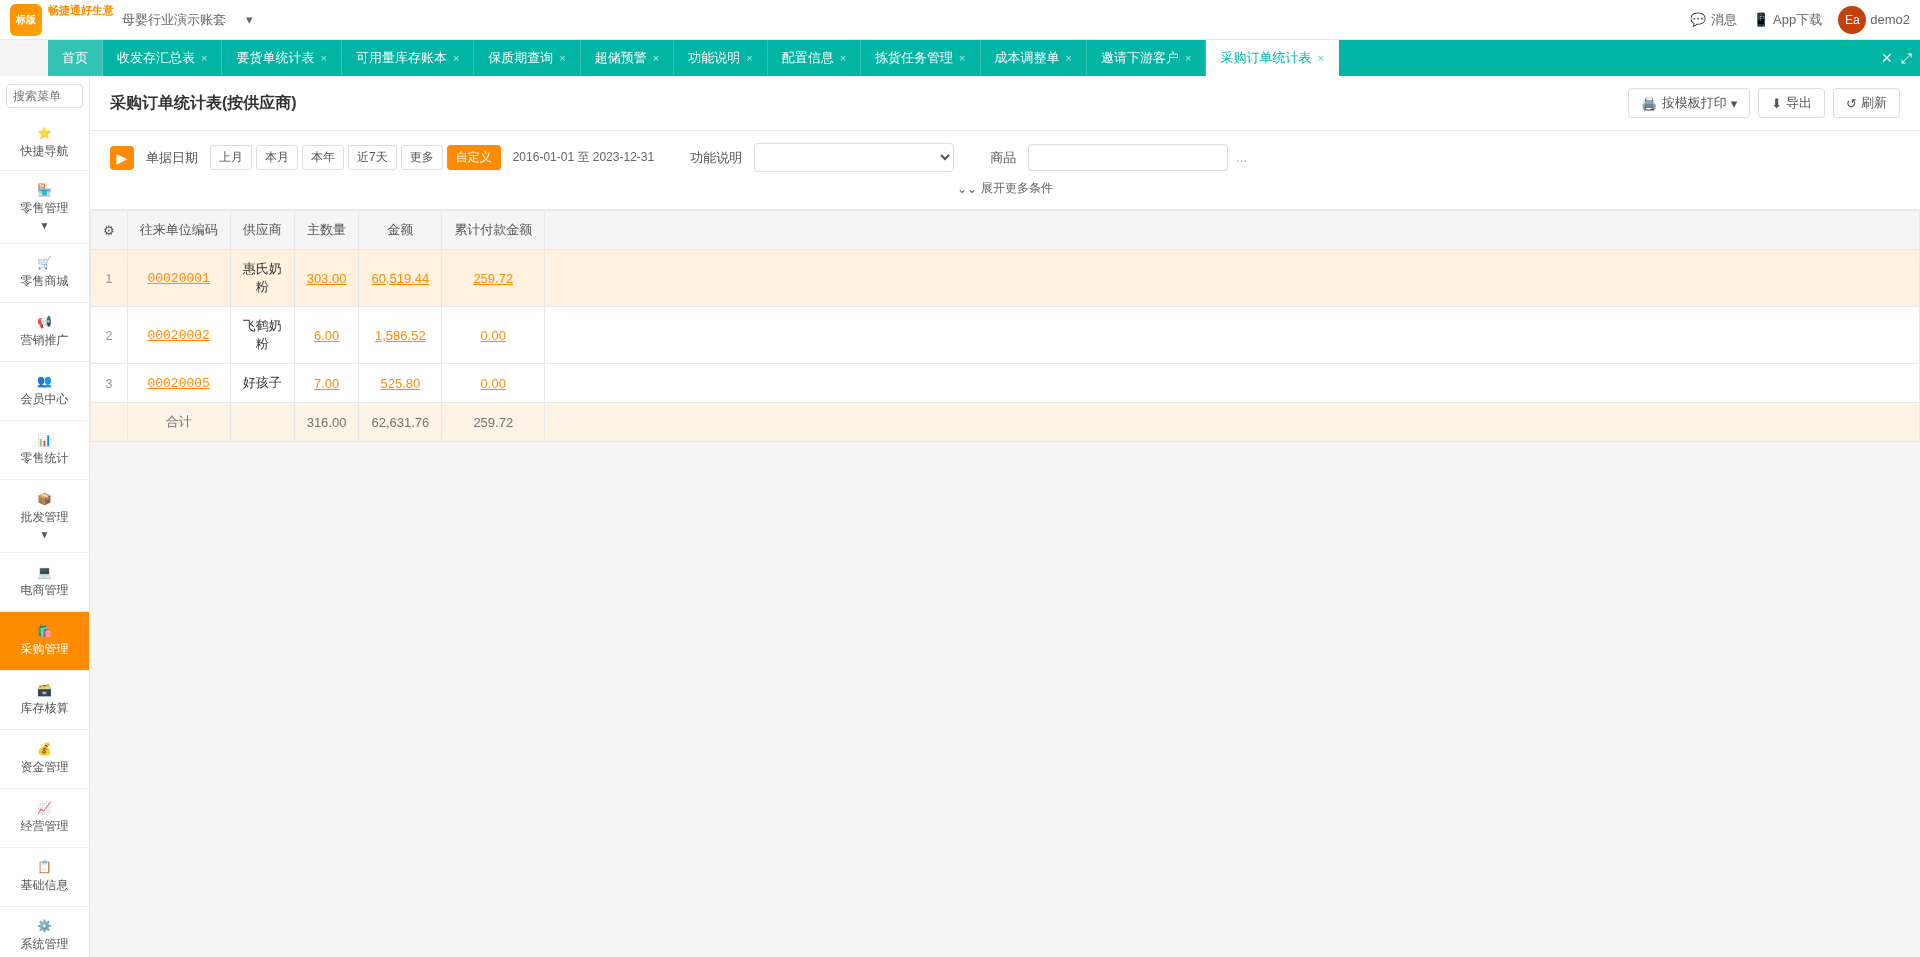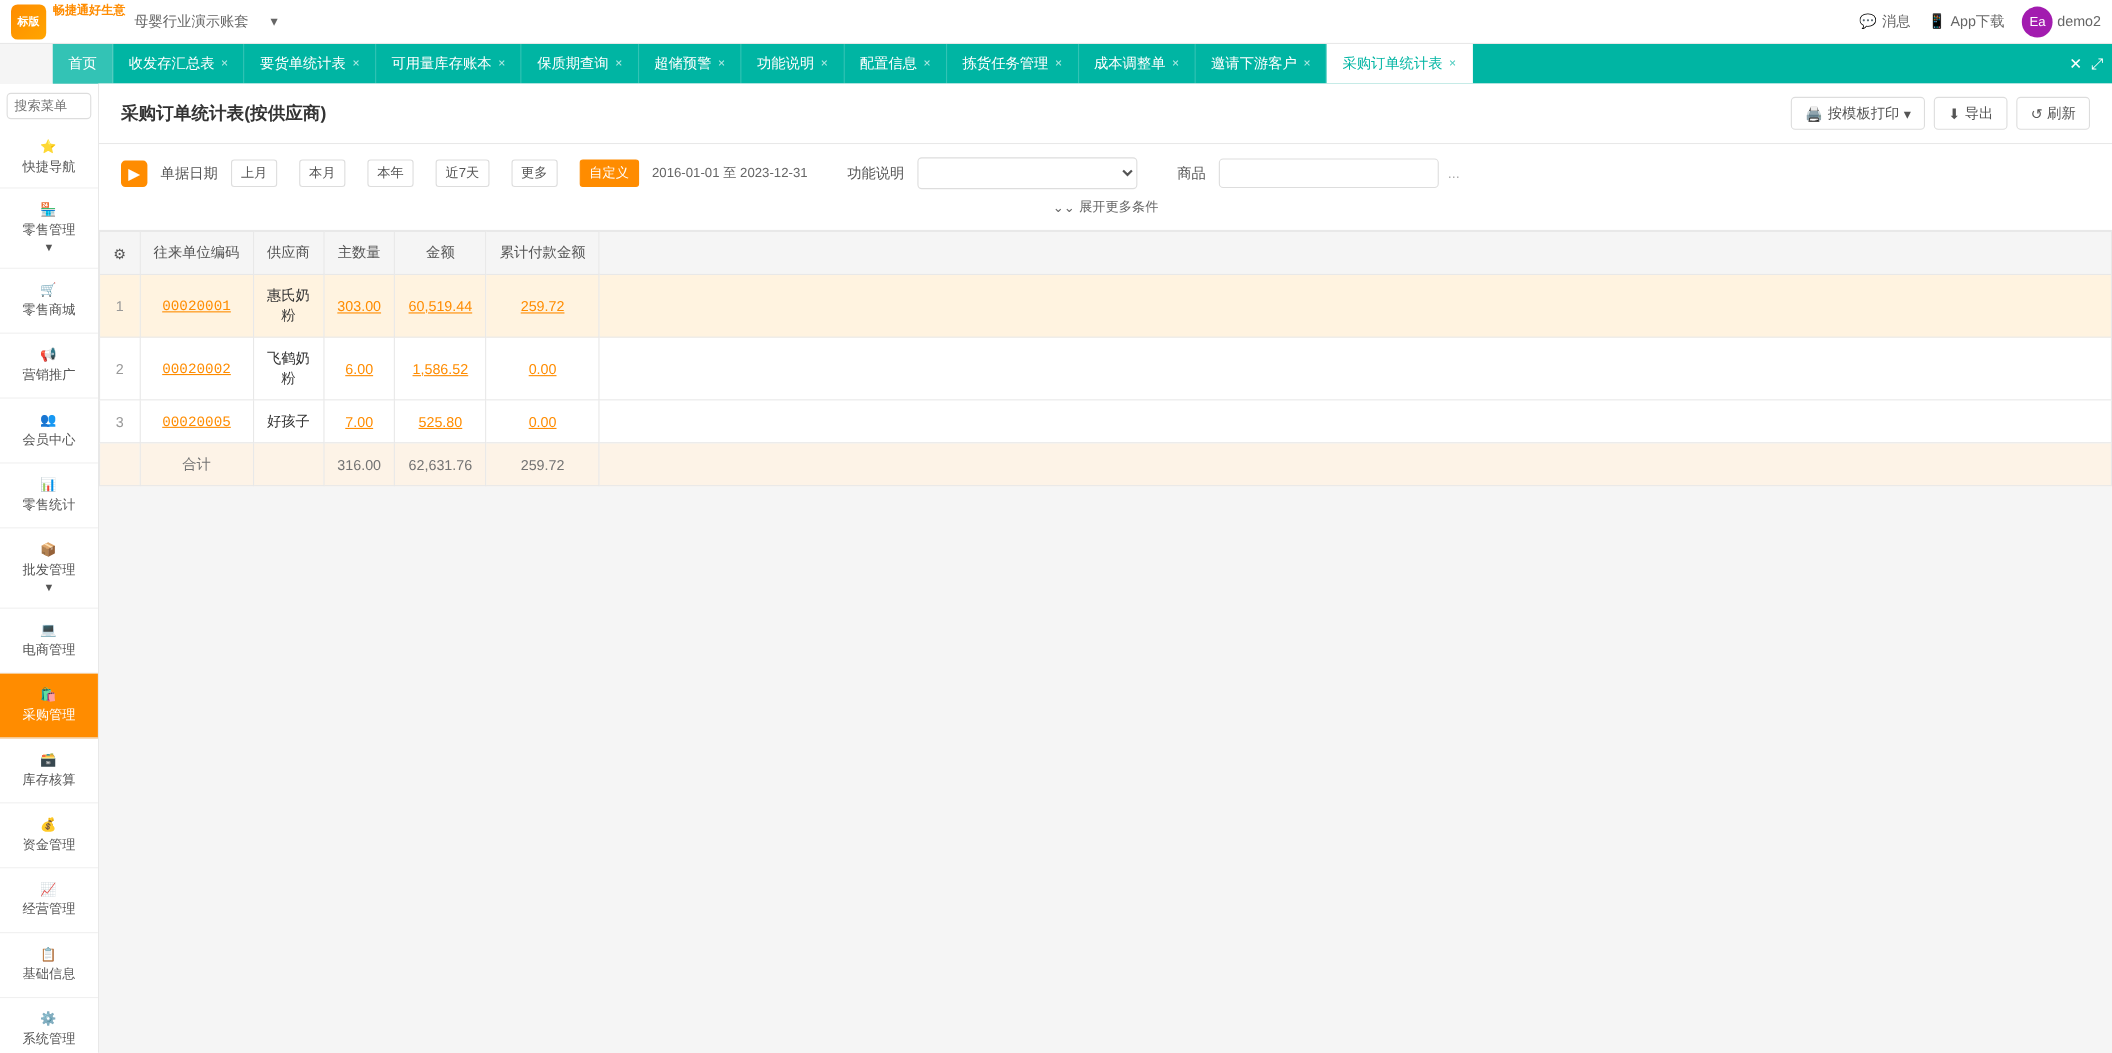--- a/index.html
+++ b/index.html
@@ -7,21 +7,21 @@
 
     
     .top-bar { height: 40px; background: #fff; border-bottom: 1px solid #e8e8e8; display: flex; align-items: center; padding: 0 10px; justify-content: space-between; }
     .top-bar-left { display: flex; align-items: center; gap: 8px; }
     .logo-area { display: flex; gap: 6px; }
     .logo-icon { width: 32px; height: 32px; background: linear-gradient(135deg, #ff8c00, #ffa500); border-radius: 6px; display: flex; align-items: center; justify-content: center; color: white; font-size: 10px; font-weight: bold; }
     .logo-text { color: #ff8c00; font-size: 11px; font-weight: bold; line-height: 1.2; }
     .top-bar-title { color: #666; font-size: 13px; display: flex; align-items: center; gap: 20px; }
     .top-bar-right { display: flex; align-items: center; gap: 16px; color: #666; font-size: 13px; }
     .top-bar-right .icon-btn { display: flex; align-items: center; gap: 4px; cursor: pointer; }
-    .avatar { width: 28px; height: 28px; border-radius: 50%; background: #a21caf; display: flex; align-items: center; justify-content: center; color: white; font-size: 12px; }
+    .avatar { width: 28px; height: 28px; border-radius: 50%; background: #c2410c; display: flex; align-items: center; justify-content: center; color: white; font-size: 12px; }
 
     
     .nav-tabs { height: 36px; background: #00b5a3; display: flex; align-items: stretch; overflow: hidden; margin-left: 48px; }
     .nav-tab { display: flex; align-items: center; padding: 0 14px; color: white; font-size: 13px; cursor: pointer; white-space: nowrap; gap: 6px; border-right: 1px solid rgba(255,255,255,0.2); }
     .nav-tab.active { background: #fff; color: #00b5a3; }
     .nav-tab.home { background: rgba(255,255,255,0.2); }
     .nav-tab .close-x { opacity: 0.7; font-size: 11px; }
     .nav-tab-spacer { flex: 1; }
     .nav-tab-actions { display: flex; align-items: center; padding: 0 8px; gap: 8px; }
     .nav-tab-actions span { color: white; cursor: pointer; font-size: 16px; }
@@ -42,21 +42,21 @@
     .page-header-actions { display: flex; align-items: center; gap: 8px; }
     .btn-print { display: flex; align-items: center; gap: 4px; border: 1px solid #ddd; background: #fff; padding: 5px 12px; border-radius: 4px; cursor: pointer; font-size: 13px; color: #555; }
     .btn-export { display: flex; align-items: center; gap: 4px; border: 1px solid #ddd; background: #fff; padding: 5px 12px; border-radius: 4px; cursor: pointer; font-size: 13px; color: #555; }
     .btn-refresh { display: flex; align-items: center; gap: 4px; border: 1px solid #ddd; background: #fff; padding: 5px 12px; border-radius: 4px; cursor: pointer; font-size: 13px; color: #555; }
 
     
     .filter-area { background: #fff; padding: 12px 20px; border-bottom: 1px solid #e8e8e8; }
     .filter-row { display: flex; align-items: center; gap: 12px; flex-wrap: wrap; }
     .filter-toggle { width: 24px; height: 24px; background: #ff8c00; color: white; border-radius: 4px; display: flex; align-items: center; justify-content: center; cursor: pointer; font-size: 14px; flex-shrink: 0; }
     .filter-label { color: #555; font-size: 13px; white-space: nowrap; }
-    .date-tabs { display: flex; gap: 20px; }
+    .date-tabs { display: flex; gap: 4px; }
     .date-tab { padding: 3px 8px; border: 1px solid #ddd; border-radius: 3px; cursor: pointer; font-size: 12px; color: #555; background: #fff; }
     .date-tab.custom { background: #ff8c00; color: white; border-color: #ff8c00; }
     .date-range { color: #666; font-size: 12px; }
     .filter-select-group { display: flex; align-items: center; gap: 8px; }
     .filter-select { border: 1px solid #ddd; border-radius: 4px; padding: 5px 8px; font-size: 13px; color: #555; min-width: 200px; background: #fff; }
     .filter-input { border: 1px solid #ddd; border-radius: 4px; padding: 5px 8px; font-size: 13px; color: #555; min-width: 200px; background: #fff; }
     .btn-query { background: #ff8c00; color: white; border: none; padding: 6px 20px; border-radius: 4px; cursor: pointer; font-size: 14px; font-weight: bold; }
     .btn-settings { background: #fff; color: #555; border: 1px solid #ddd; padding: 6px 16px; border-radius: 4px; cursor: pointer; font-size: 13px; }
     .expand-more { display: flex; align-items: center; justify-content: center; margin-top: 8px; }
     .expand-btn { color: #666; font-size: 12px; cursor: pointer; display: flex; align-items: center; gap: 4px; }

